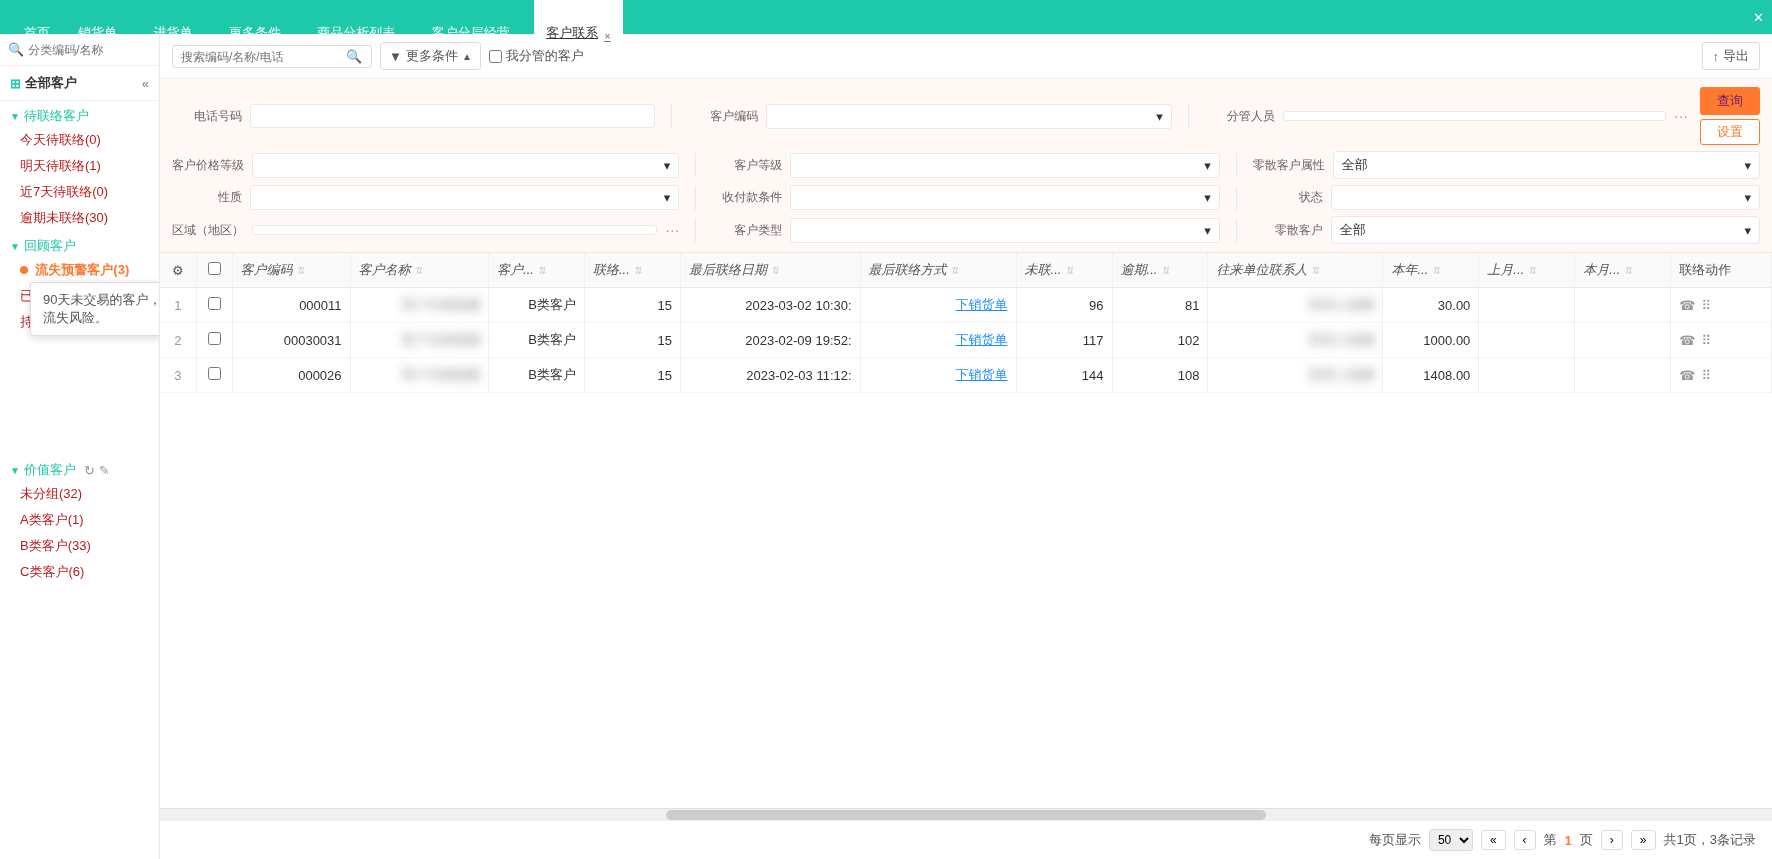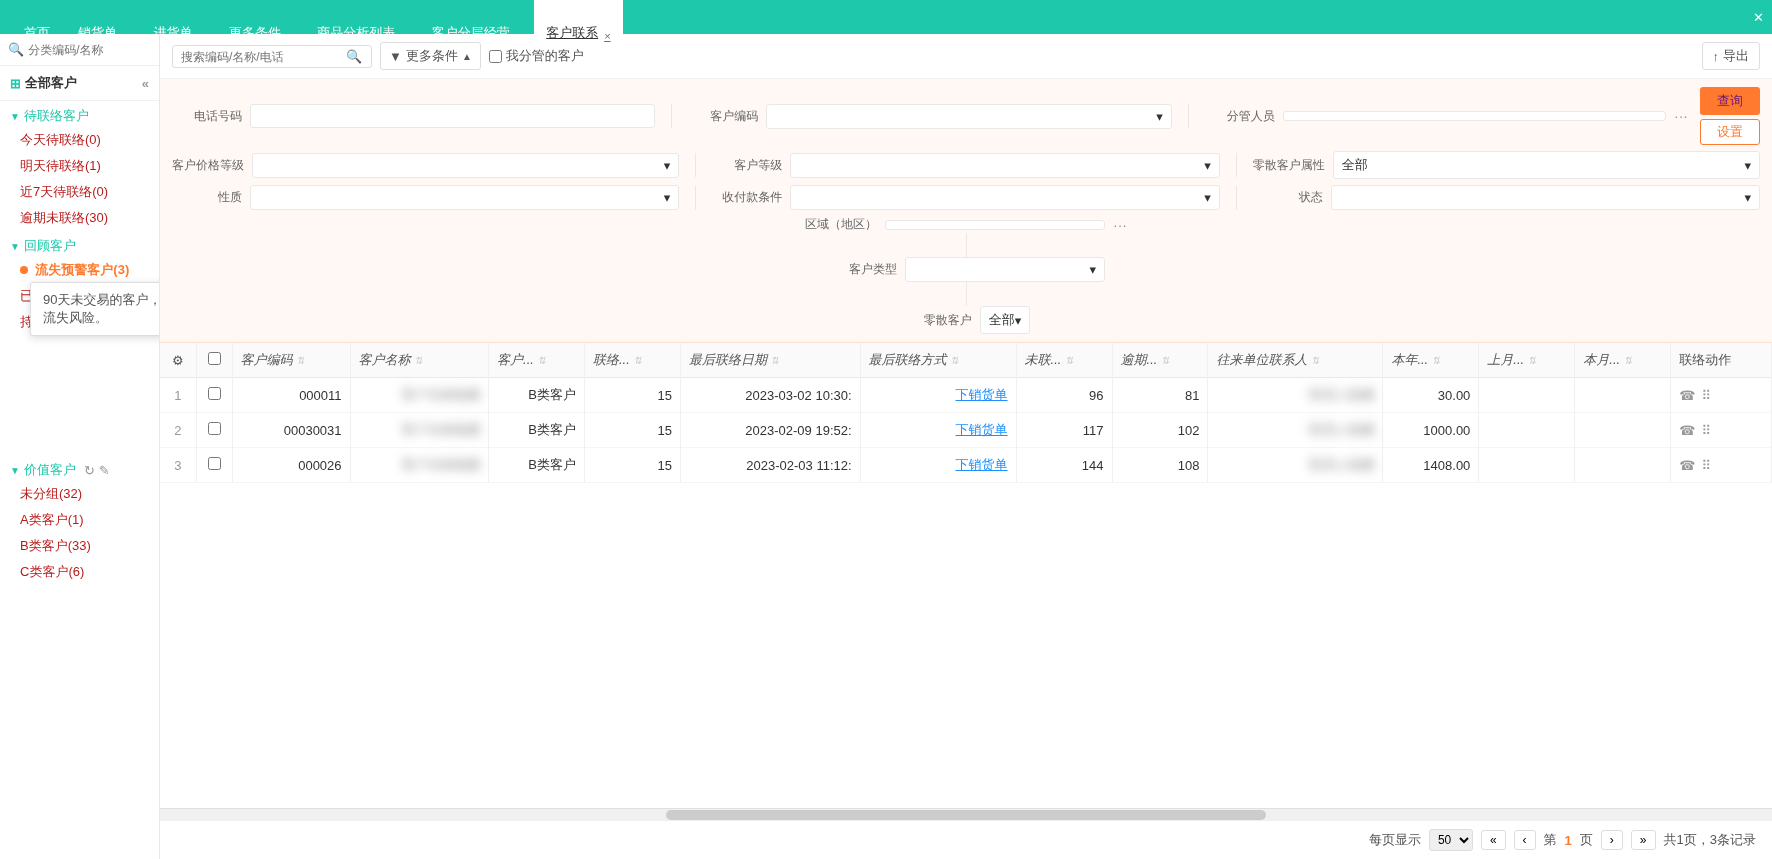--- a/index.html
+++ b/index.html
@@ -213,21 +213,21 @@
       background: #fff8f5;
       border-bottom: 1px solid #ffe0cc;
       padding: 8px 12px;
     }
     .filter-row {
       display: flex;
       align-items: center;
       margin-bottom: 6px;
       gap: 0;
     }
-    .filter-row:last-child { margin-bottom: 0; flex-direction: column; }
+    .filter-row:last-child { margin-bottom: 0; }
     .filter-item {
       display: flex;
       align-items: center;
       flex: 1;
       gap: 8px;
     }
     .filter-label {
       color: #666;
       font-size: 12px;
       min-width: 70px;

